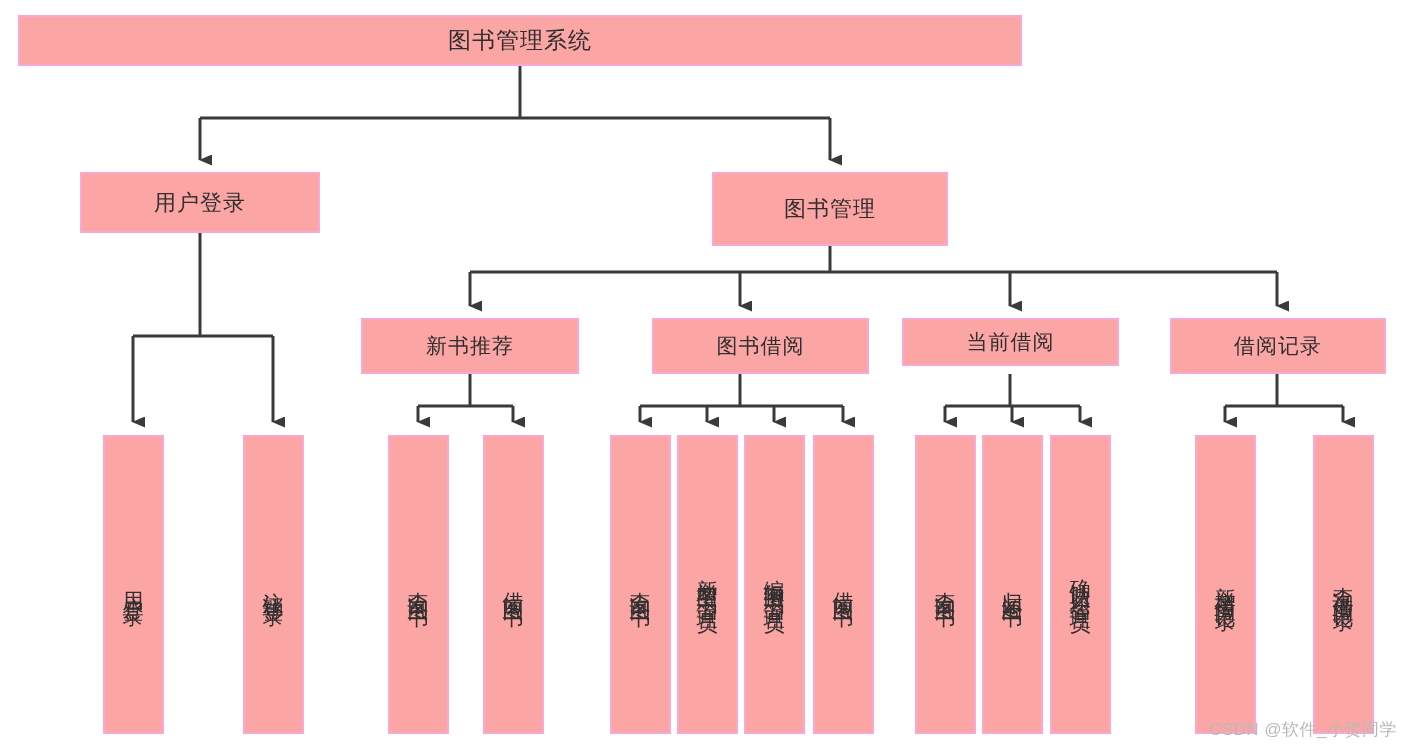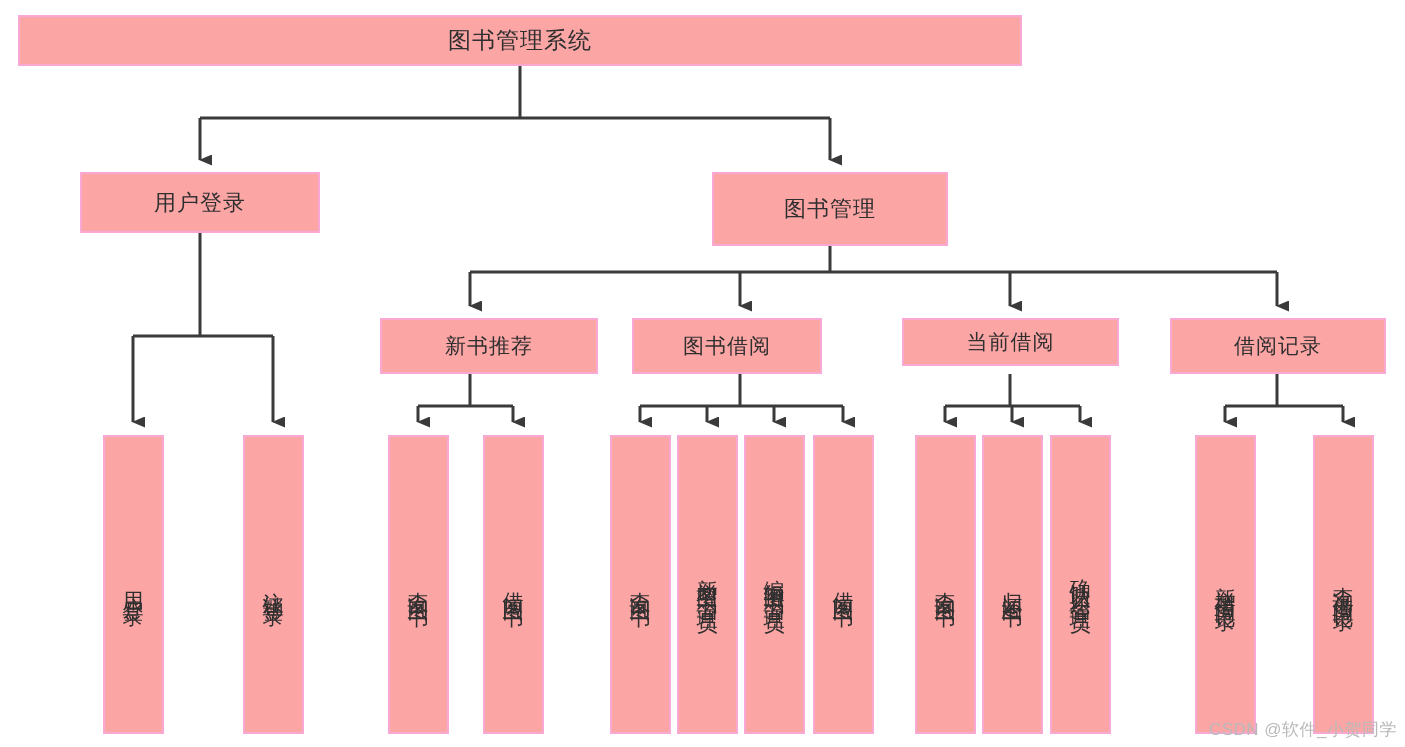--- a/index.html
+++ b/index.html
@@ -132,24 +132,24 @@
     <span>图书管理系统</span>
   </div>
 
   <div class="node lvl2" style="left:80px; top:172px; width:240px; height:61px;">
     <span>用户登录</span>
   </div>
   <div class="node lvl2" style="left:712px; top:172px; width:236px; height:74px;">
     <span>图书管理</span>
   </div>
 
-  <div class="node lvl3" style="left:361px; top:318px; width:218px; height:56px;margin-left:19px;">
+  <div class="node lvl3" style="left:361px; top:318px; width:218px; height:56px;">
     <span>新书推荐</span>
   </div>
-  <div class="node lvl3" style="left:632px; top:318px; width:190px; height:56px;">
+  <div class="node lvl3" style="left:652px; top:318px; width:217px; height:56px;">
     <span>图书借阅</span>
   </div>
   <div class="node lvl3" style="left:902px; top:318px; width:217px; height:48px;">
     <span>当前借阅</span>
   </div>
   <div class="node lvl3" style="left:1170px; top:318px; width:216px; height:56px;">
     <span>借阅记录</span>
   </div>
 
   <div class="node leaf" style="left:103px; top:435px; width:61px; height:299px;">

